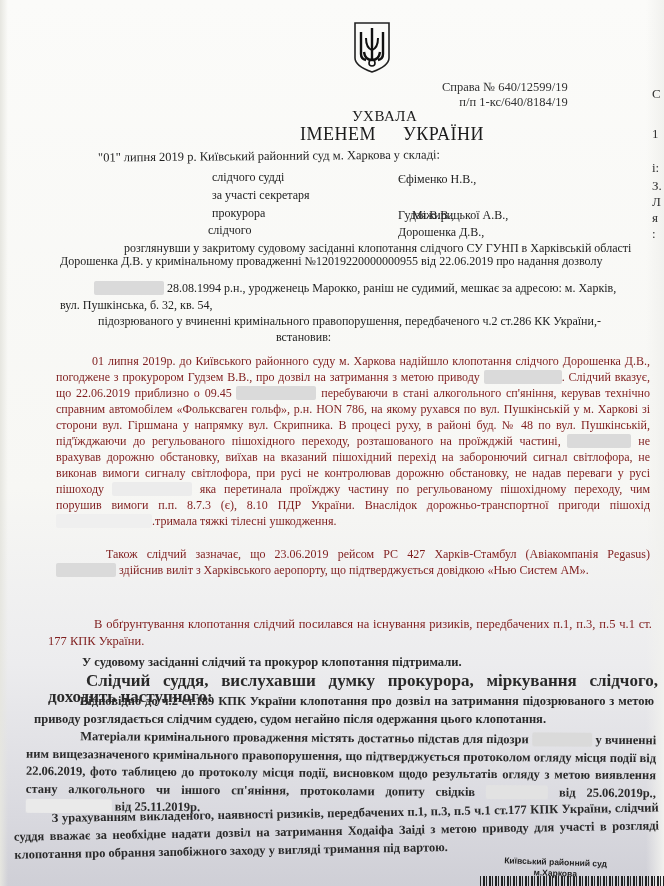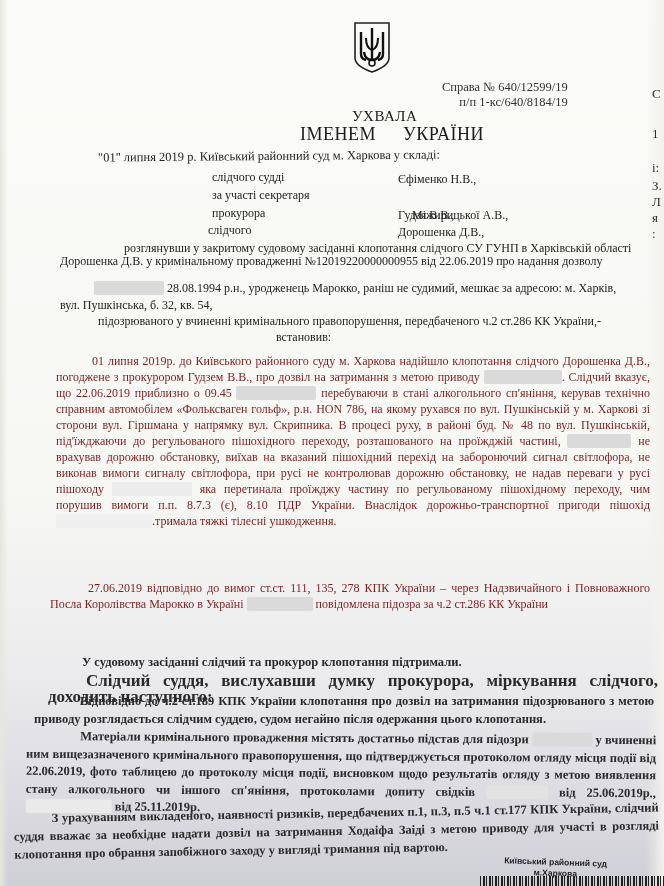--- a/index.html
+++ b/index.html
@@ -102,27 +102,28 @@
     <span class="redact" style="width:78px"></span><span>. Слідчий вказує, що 22.06.2019 приблизно о 09.45</span>
     <span class="redact" style="width:80px"></span>
     <span>перебуваючи в стані алкогольного сп'яніння, керував технічно справним автомобілем «Фольксваген гольф», р.н. НОN 786, на якому рухався по вул. Пушкінській у м. Харкові зі сторони вул. Гіршмана у напрямку вул. Скрипника. В процесі руху, в районі буд. № 48 по вул. Пушкінській, під'їжджаючи до регульованого пішохідного переходу, розташованого на проїжджій частині,</span>
     <span class="redact" style="width:64px"></span>
     <span>не врахував дорожню обстановку, виїхав на вказаний пішохідний перехід на заборонючий сигнал світлофора, не виконав вимоги сигналу світлофора, при русі не контролював дорожню обстановку, не надав переваги у русі пішоходу</span>
     <span class="redact" style="width:80px; background:#ececec"></span>
     <span>яка перетинала проїжджу частину по регульованому пішохідному переходу, чим порушив вимоги п.п. 8.7.3 (є), 8.10 ПДР України. Внаслідок дорожньо-транспортної пригоди пішохід</span>
     <span class="redact" style="width:96px; background:#efefef"></span><span>.тримала тяжкі тілесні ушкодження.</span>
   </div>
 
-
-  <div class="para" style="top:580px; left:50px; width:600px; text-indent:38px">
-    <span>27.06.2019 відповідно до вимог ст.ст. 111, 135, 278 КПК України – через Надзвичайного і Повноважного Посла Королівства Марокко в Україні</span>
-    <span class="redact" style="width:66px"></span>
-    <span>повідомлена підозра за ч.2 ст.286 КК України</span>
+  <div class="para" style="top:546px; text-indent:50px">
+    <span>Також слідчий зазначає, що 23.06.2019 рейсом РС 427 Харків-Стамбул (Авіакомпанія Pegasus)</span>
+    <span class="redact" style="width:60px"></span>
+    <span>здійснив виліт з Харківського аеропорту, що підтверджується довідкою «Нью Систем АМ».</span>
   </div>
 
+
+  <div class="para" style="top:616px; left:48px; width:604px; text-indent:46px; font-size:12.5px; line-height:17px">В обґрунтування клопотання слідчий посилався на існування ризиків, передбачених п.1, п.3, п.5 ч.1 ст. 177 КПК України.</div>
 
   <div class="para bold-ish" style="top:654px; left:44px; width:610px; text-indent:38px; font-size:12.5px">У судовому засіданні слідчий та прокурор клопотання підтримали.</div>
   <div class="para bold-ish" style="top:673px; left:48px; width:610px; text-indent:38px; font-size:17px">Слідчий суддя, вислухавши думку прокурора, міркування слідчого, доходить наступного:</div>
   <div class="para bold-ish" style="top:692px; left:34px; width:620px; text-indent:46px; font-size:12.5px; line-height:18px">Відповідно до ч.2 ст.189 КПК України клопотання про дозвіл на затримання підозрюваного з метою приводу розглядається слідчим суддею, судом негайно після одержання цього клопотання.</div>
 
   <div class="para bold-ish" style="top:730px; left:26px; width:630px; text-indent:54px; font-size:12.5px; line-height:17.5px; transform:rotate(0.4deg)">
     <span>Матеріали кримінального провадження містять достатньо підстав для підозри</span>
     <span class="redact" style="width:60px"></span>
     <span>у вчиненні ним вищезазначеного кримінального правопорушення, що підтверджується протоколом огляду місця події від 22.06.2019, фото таблицею до протоколу місця події, висновком щодо результатів огляду з метою виявлення  стану алкогольного чи іншого сп'яніння, протоколами допиту свідків</span>
     <span class="redact" style="width:62px; background:#e2e2e2"></span>

